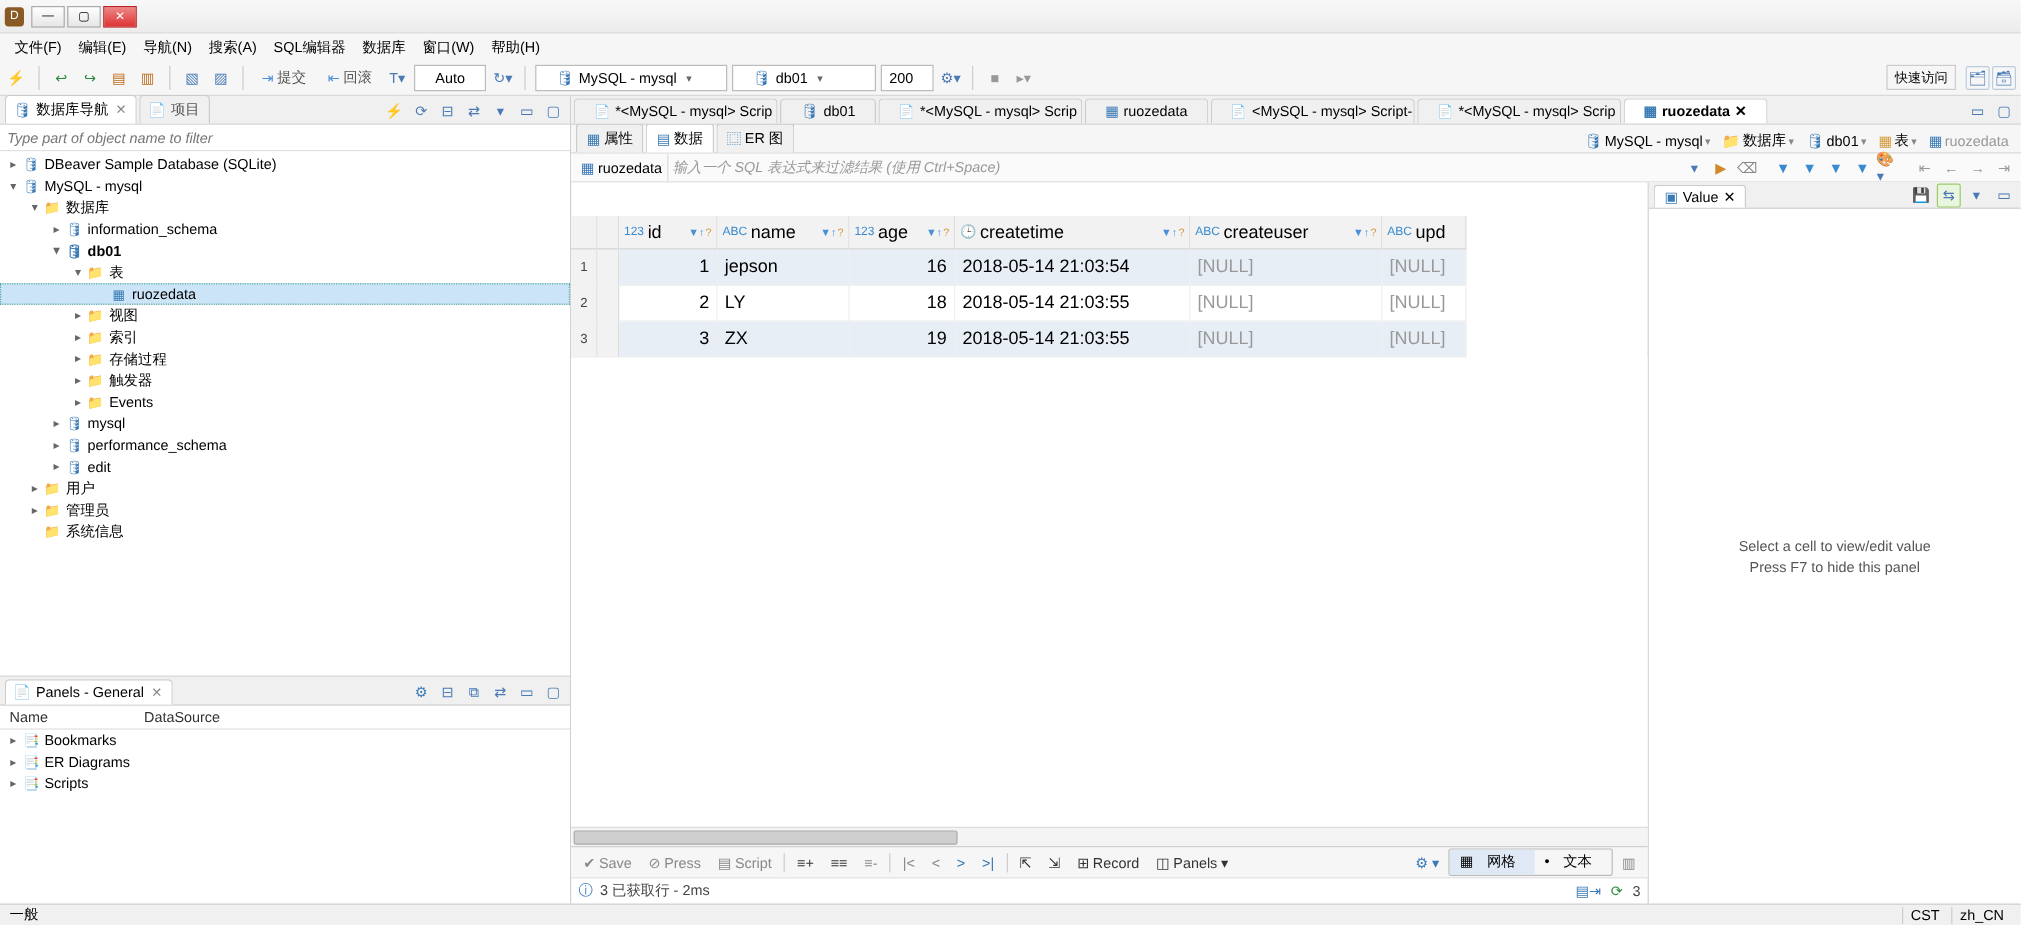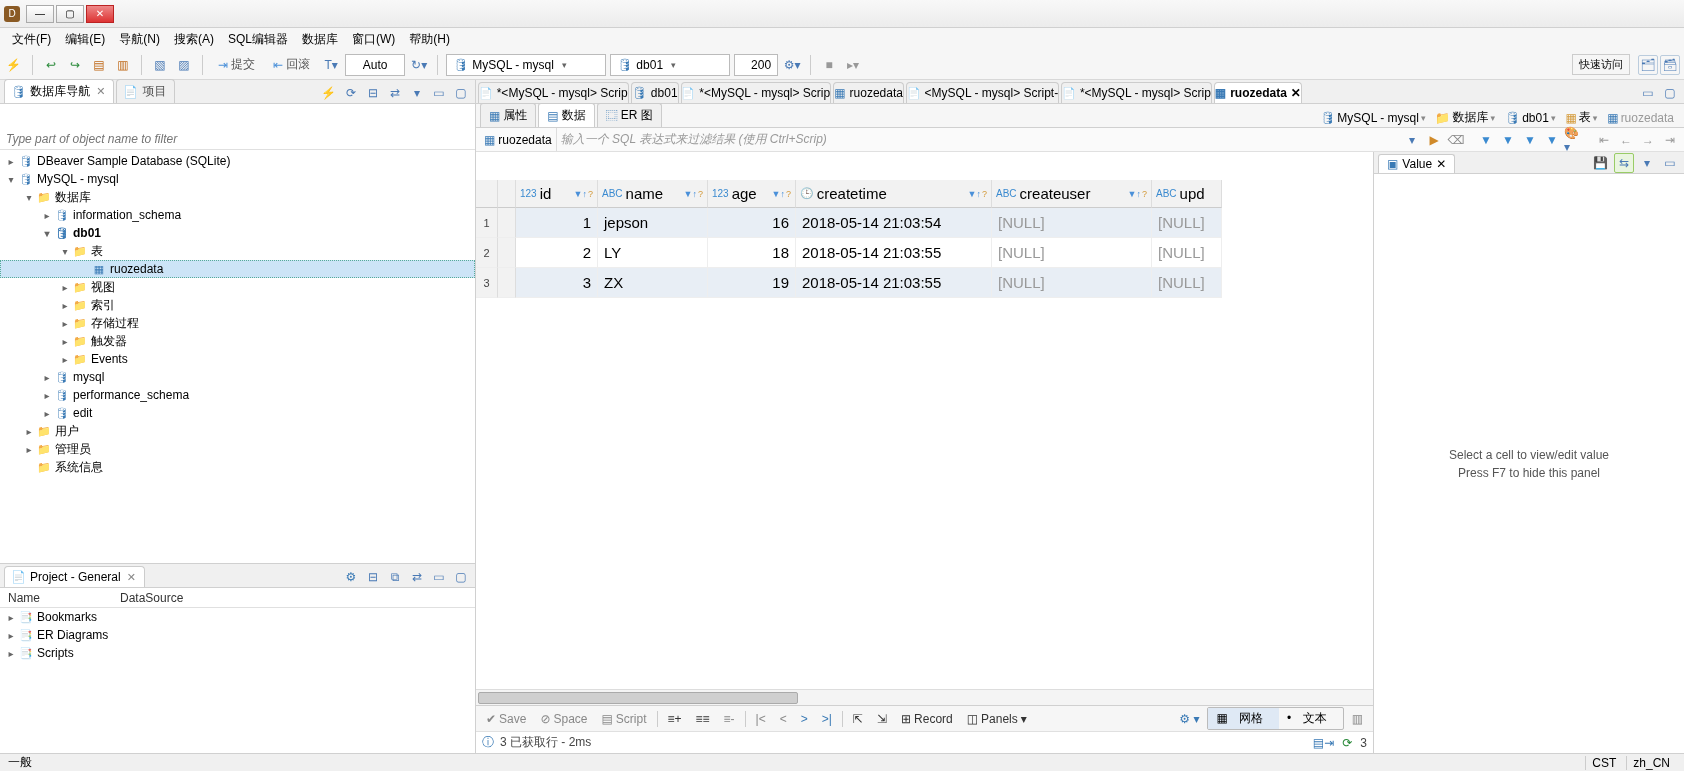--- a/index.html
+++ b/index.html
@@ -15,21 +15,21 @@
 
 
 .menubar { height: 22px; display: flex; align-items: center; padding: 0 6px; gap: 2px; background: #f6f6f6; }
 .menubar span { padding: 2px 6px; cursor: pointer; }
 
 
 .toolbar { height: 30px; background: #f6f6f6; border-bottom: 1px solid #d8d8d8; display: flex; align-items: center; padding: 0 4px; gap: 4px; }
 .tb-sep { width: 1px; height: 20px; background: #ccc; margin: 0 4px; }
 .tbbtn { width: 20px; height: 20px; display: flex; align-items: center; justify-content: center; cursor: pointer; color: #4a7ab5; border-radius: 2px; }
 .tbtextbtn { height: 20px; padding: 0 6px; display: flex; align-items: center; gap: 3px; cursor: pointer; color: #555; border: 1px solid transparent; }
-.combo { height: 22px; border: 1px solid #bbb; background: #fff; display: flex; align-items: center; padding: 0 6px; gap: 4px; font-size: 12px; }
+.combo { height: 22px; border: 1px solid #bbb; background: #fff; display: flex; align-items: center; padding: 0 16px; gap: 4px; font-size: 12px; }
 .combo .dd { color: #666; font-size: 9px; margin-left: 4px; }
 .combo-auto { width: 60px; justify-content: center; }
 .combo-conn { width: 160px; }
 .combo-db { width: 120px; }
 .combo-num { width: 44px; justify-content: flex-end; }
 .quick-access-label { margin-left: auto; padding: 2px 6px; border: 1px solid #ccc; font-size: 11px; cursor: pointer; }
 .quick-access-icons { display: flex; gap: 2px; margin-left: 4px; }
 
 
 .main { display: flex; height: calc(771px - 28px - 22px - 30px - 18px); }
@@ -37,21 +37,21 @@
 .rightcol { flex: 1; display: flex; flex-direction: column; min-width: 0; }
 
 
 .view-tabs { height: 24px; display: flex; align-items: flex-end; background: #f0f0f0; padding-left: 4px; border-bottom: 1px solid #d0d0d0; }
 .vtab { padding: 3px 8px 3px 6px; background: #fff; border: 1px solid #ccc; border-bottom: none; border-radius: 4px 4px 0 0; display: flex; align-items: center; gap: 4px; margin-right: 2px; font-size: 12px; cursor: pointer; }
 .vtab.inactive { background: #f0f0f0; color: #555; }
 .vtab .x { color: #888; font-size: 11px; margin-left: 2px; }
 .view-tabs .tabtools { margin-left: auto; display: flex; gap: 2px; padding-right: 4px; align-items: center; }
 
 
-.filter-input { height: 22px; border: none; border-bottom: 1px solid #e0e0e0; width: 100%; padding: 0 6px; font-style: italic; color: #888; font-size: 12px; outline: none; margin-top: 24px; }
+.filter-input { height: 22px; border: none; border-bottom: 1px solid #e0e0e0; width: 100%; padding: 0 6px; font-style: italic; color: #888; font-size: 12px; outline: none; }
 
 
 .tree { flex: 1; overflow: auto; padding: 2px 0; font-size: 12px; }
 .tree-row { display: flex; align-items: center; height: 18px; padding-left: 4px; cursor: pointer; white-space: nowrap; }
 .tree-row.selected { background: #cce4f7; border: 1px dotted #5a9; }
 .tw { width: 14px; text-align: center; color: #666; font-size: 10px; }
 .ticon { width: 16px; height: 16px; margin-right: 3px; display: flex; align-items: center; justify-content: center; font-size: 11px; }
 .ic-db { color: #3a7ab5; }
 .ic-fold { color: #d49a3a; }
 .ic-fold-v { color: #e88a3a; }
@@ -59,21 +59,21 @@
 .tree-row.bold { font-weight: bold; }
 
 
 .project-panel { border-top: 1px solid #d0d0d0; display: flex; flex-direction: column; flex: 0 0 190px; }
 .proj-cols { display: flex; border-bottom: 1px solid #e0e0e0; height: 20px; align-items: center; }
 .proj-cols span { padding: 0 8px; width: 112px; color: #333; }
 .proj-body { flex: 1; overflow: auto; }
 
 
 .editor-tabs { height: 24px; display: flex; align-items: flex-end; background: #f0f0f0; border-bottom: 1px solid #d0d0d0; padding-left: 2px; overflow: hidden; }
-.etab { padding: 3px 0; background: #f0f0f0; border: 1px solid #ccc; border-bottom: none; border-radius: 4px 4px 0 0; display: flex; align-items: flex-start; gap: 4px; font-size: 12px; cursor: pointer; margin-right: 2px; white-space: nowrap; max-width: 170px; overflow: hidden; }
+.etab { padding: 3px 16px; background: #f0f0f0; border: 1px solid #ccc; border-bottom: none; border-radius: 4px 4px 0 0; display: flex; align-items: flex-start; gap: 4px; font-size: 12px; cursor: pointer; margin-right: 2px; white-space: nowrap; max-width: 170px; overflow: hidden; }
 .etab.active { background: #fff; font-weight: normal; }
 .etab.active.bold { font-weight: bold; }
 .editor-tabs .min-icons { margin-left: auto; display: flex; gap: 2px; padding: 0 4px; }
 
 
 .subtabs { height: 24px; display: flex; align-items: flex-end; background: #f6f6f6; border-bottom: 1px solid #d0d0d0; padding-left: 4px; }
 .subtab { padding: 3px 8px; border: 1px solid #ccc; border-bottom: none; border-radius: 3px 3px 0 0; margin-right: 2px; cursor: pointer; background: #f0f0f0; display: flex; align-items: center; gap: 3px; }
 .subtab.active { background: #fff; }
 .subtabs .crumbs { margin-left: auto; display: flex; align-items: center; gap: 2px; padding-right: 6px; }
 .crumb { padding: 1px 4px; display: flex; align-items: center; gap: 2px; cursor: pointer; }
@@ -316,21 +316,21 @@
           <span class="tw"></span>
           <span class="ticon ic-fold-v">📁</span>
           <span>系统信息</span>
         </div>
     </div>
 
     <div class="project-panel">
       <div class="view-tabs">
         <div class="vtab">
             <span>📄</span>
-            <span>Project - General</span>
+            <span>Panels - General</span>
             <span class="x">✕</span>
           </div>
         <div class="tabtools">
           <div class="tbbtn" style="color:#3a7ab5;">⚙</div>
           <div class="tbbtn">⊟</div>
           <div class="tbbtn">⧉</div>
           <div class="tbbtn">⇄</div>
           <div class="tbbtn">▭</div>
           <div class="tbbtn">▢</div>
         </div>
@@ -435,21 +435,21 @@
             <span>ruozedata</span>
           </span>
       </div>
     </div>
 
     <div class="sql-filter-bar">
       <div class="leading">
           <span class="ic-tab-table"></span>
           <span>ruozedata</span>
         </div>
-      <span class="hint">输入一个 SQL 表达式来过滤结果 (使用 Ctrl+Scrip)</span>
+      <span class="hint">输入一个 SQL 表达式来过滤结果 (使用 Ctrl+Space)</span>
       <div class="ficons">
         <div class="tbbtn">▾</div>
         <div class="tbbtn" style="color:#d08a2a;">▶</div>
         <div class="tbbtn" style="color:#888;">⌫</div>
         <div style="width:6px;"></div>
         <div class="tbbtn" style="color:#3a8ad0;">▼</div>
         <div class="tbbtn" style="color:#3a8ad0;">▼</div>
         <div class="tbbtn" style="color:#3a8ad0;">▼</div>
         <div class="tbbtn" style="color:#3a8ad0;">▼</div>
         <div class="tbbtn">🎨▾</div>
@@ -539,21 +539,21 @@
           <div class="cell null row1">[NULL]</div>
           <div class="cell null row1">[NULL]</div>
         </div>
         <div class="grid-empty"></div>
         <div class="grid-hscroll">
             <div class="thumb"></div>
           </div>
 
         <div class="grid-actions">
           <span class="ga-btn">✔ <span>Save</span></span>
-          <span class="ga-btn">⊘ <span>Space</span></span>
+          <span class="ga-btn">⊘ <span>Press</span></span>
           <span class="ga-btn">▤ <span>Script</span></span>
           <span class="ga-sep"></span>
           <span class="ga-btn enabled">≡+</span>
           <span class="ga-btn enabled">≡≡</span>
           <span class="ga-btn">≡-</span>
           <span class="ga-sep"></span>
           <span class="ga-btn">|&lt;</span>
           <span class="ga-btn">&lt;</span>
           <span class="ga-btn enabled" style="color:#3a7ab5;">&gt;</span>
           <span class="ga-btn enabled" style="color:#3a7ab5;">&gt;|</span>

